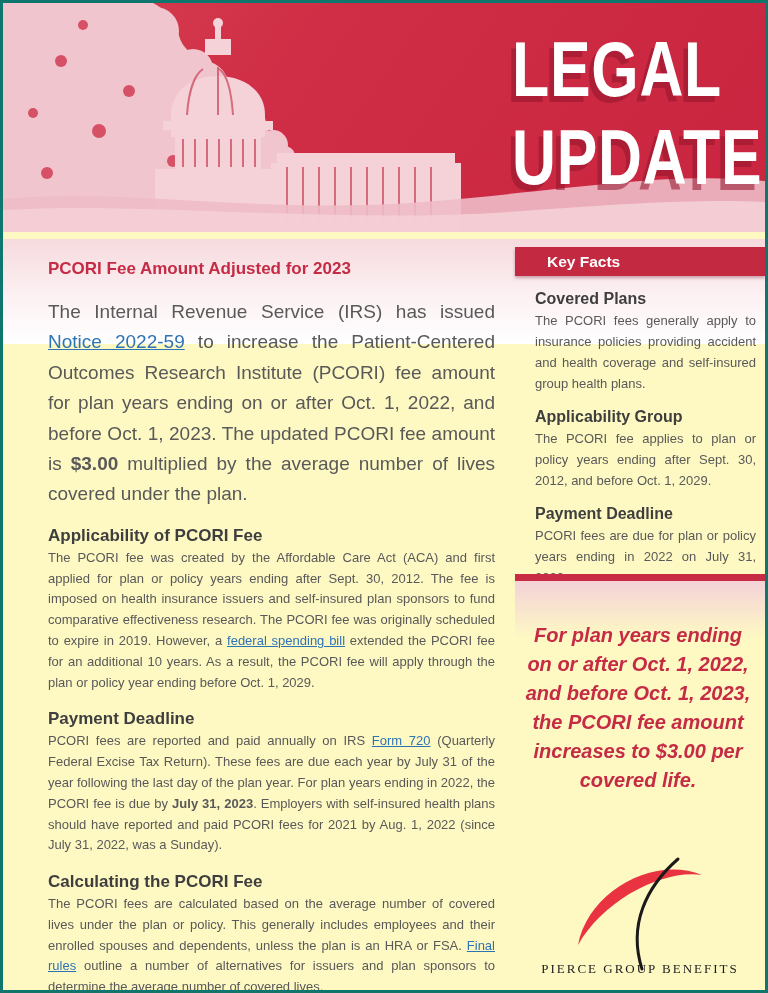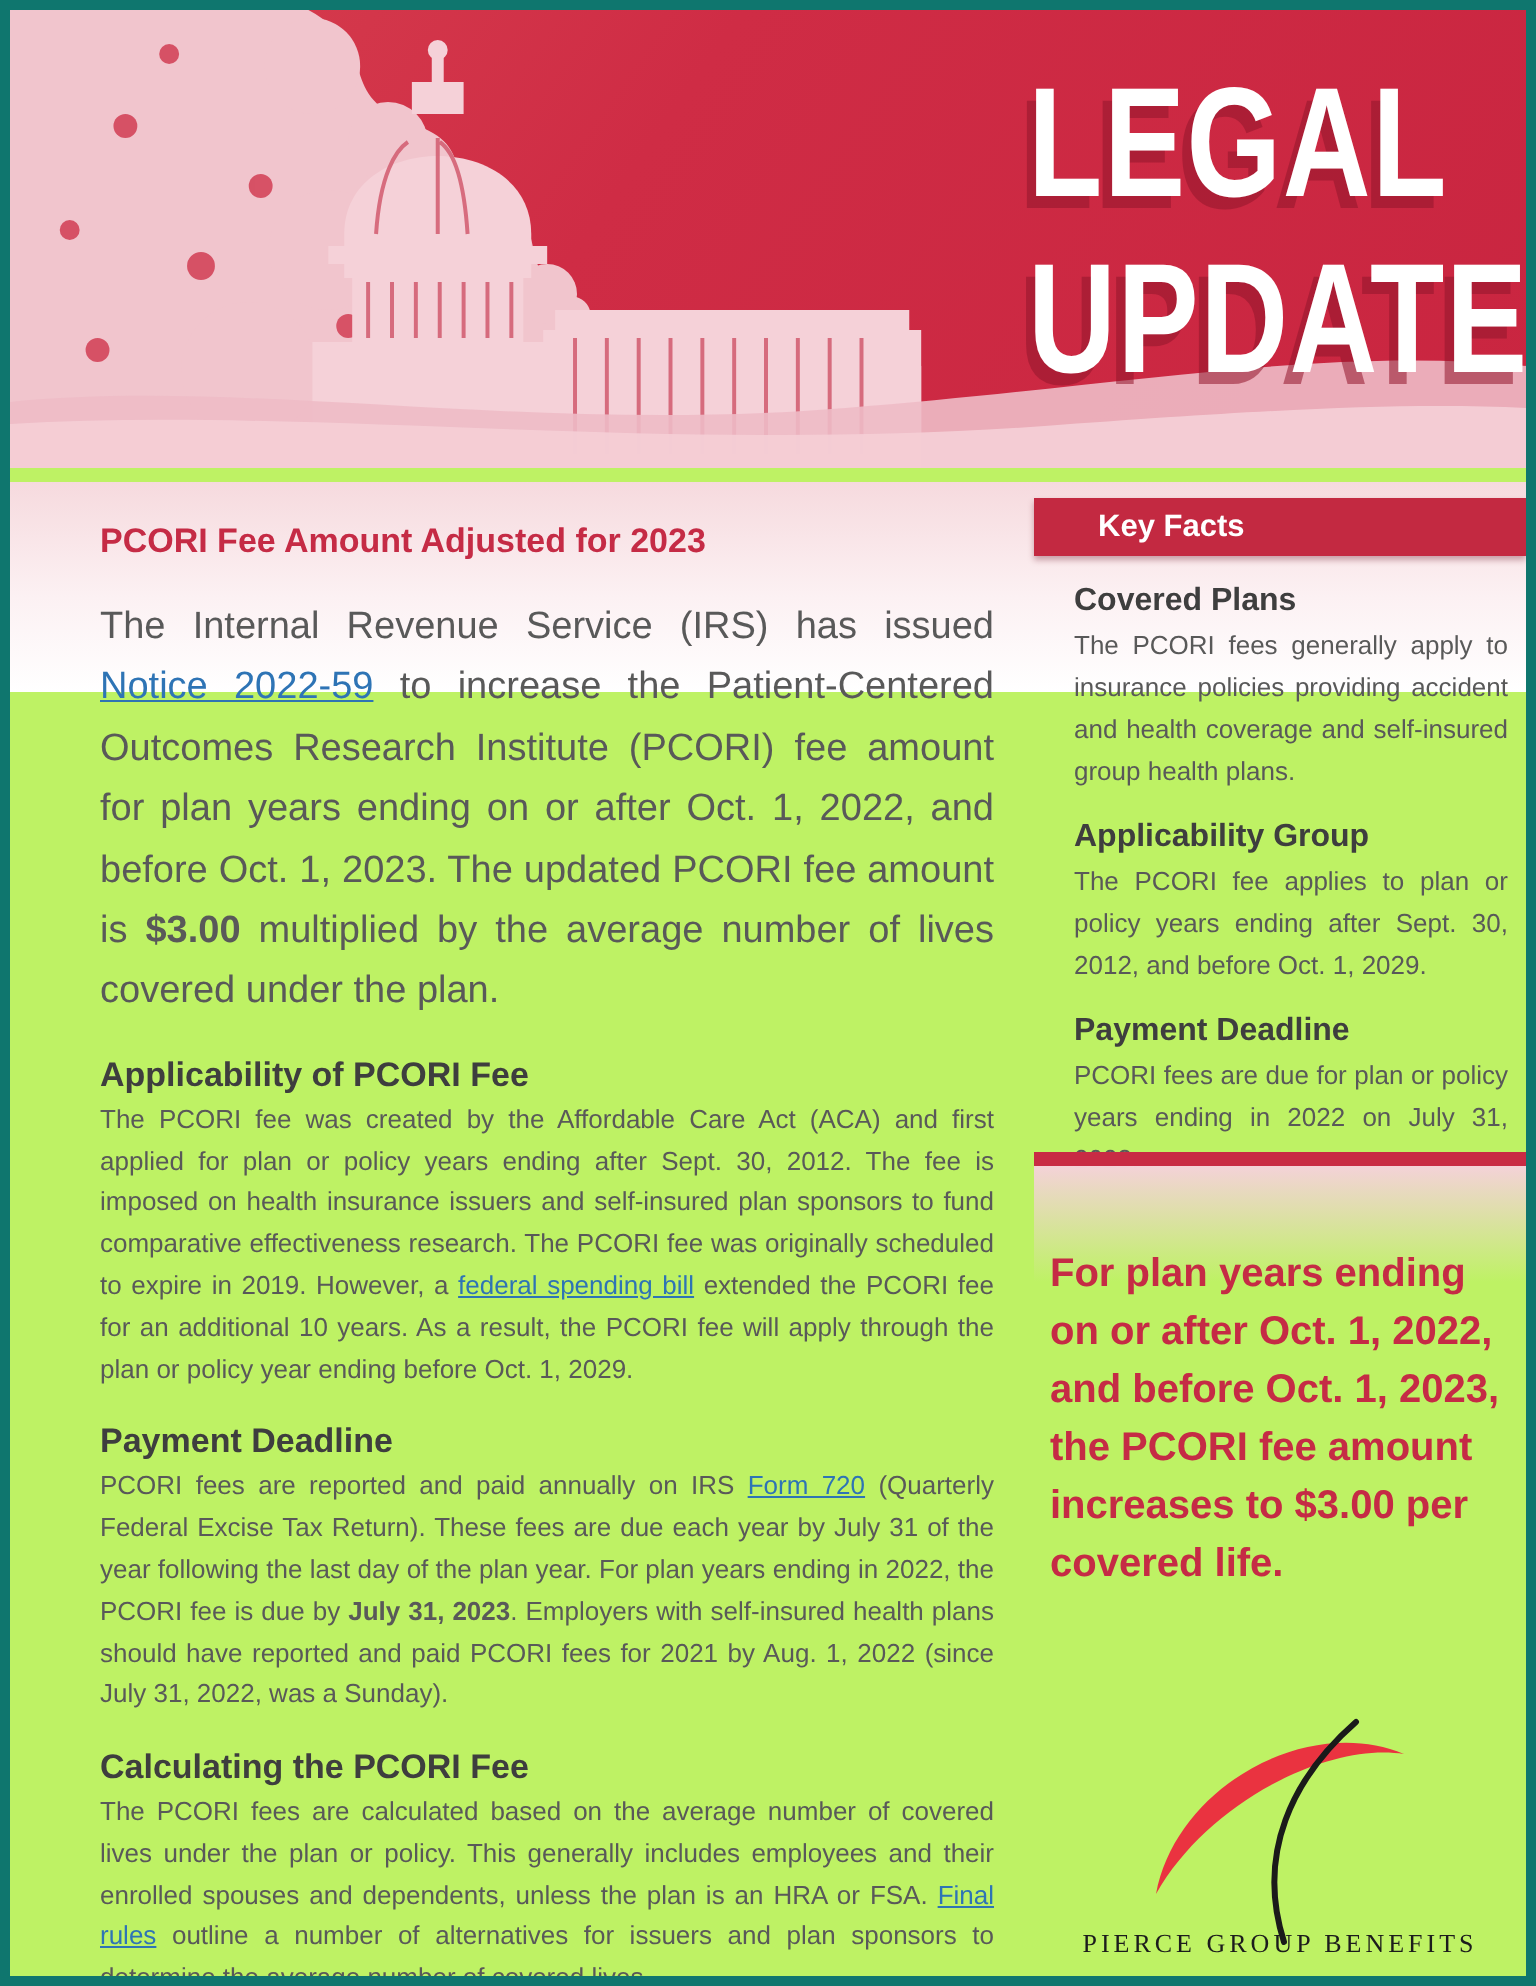--- a/index.html
+++ b/index.html
@@ -1,18 +1,18 @@
 <!DOCTYPE html>
 <html><head>
 <meta charset="utf-8">
 <style>
   html,body { margin:0; padding:0; background:#e8e8e8; }
   .page {
     position:relative; width:768px; height:993px; margin:0 auto;
-    background:#bef264; border:5px solid #0f766e; box-sizing:border-box;
+    background:#fef9c3; border:3px solid #0f766e; box-sizing:border-box;
     overflow:hidden; font-family:"Liberation Sans", sans-serif;
   }
 
   
   .header {
     position:absolute; top:0; left:0; right:0; height:229px;
     background:linear-gradient(125deg,#d7404f 0%, #cf2c45 40%, #c92540 100%);
     overflow:hidden;
   }
   .header-art { position:absolute; top:0; left:0; width:100%; height:100%; }
@@ -54,22 +54,22 @@
   .side-sections { padding:0 9px 0 20px; color:#595959; }
   .side-h { margin:14px 0 2px; font-size:16px; font-weight:bold; color:#3e3e3e; }
   .side-p { margin:0; font-size:13px; line-height:1.62; text-align:justify; }
   .side-rule { position:absolute; left:0; right:0; top:327px; height:7px; background:#c82b44; }
   .side-fade {
     position:absolute; left:0; right:0; top:334px; height:58px;
     background:linear-gradient(180deg,#f4d2d8 0%, rgba(255,255,255,0) 100%);
   }
   .callout {
     position:absolute; top:374px; left:8px; right:12px;
-    font-size:20px; line-height:1.45; font-weight:bold; 
-    color:#c52b45; 
+    font-size:20px; line-height:1.45; font-weight:bold; font-style:italic;
+    color:#c52b45; text-align:center;
   }
   .logo-wrap { position:absolute; top:606px; left:0; right:0; text-align:center; }
   .logo-text {
     margin-top:-14px; font-family:"Liberation Serif", serif;
     font-size:13px; letter-spacing:2px; color:#1c1c1c; white-space:nowrap;
   }
 </style>
 </head>
 <body>
 

